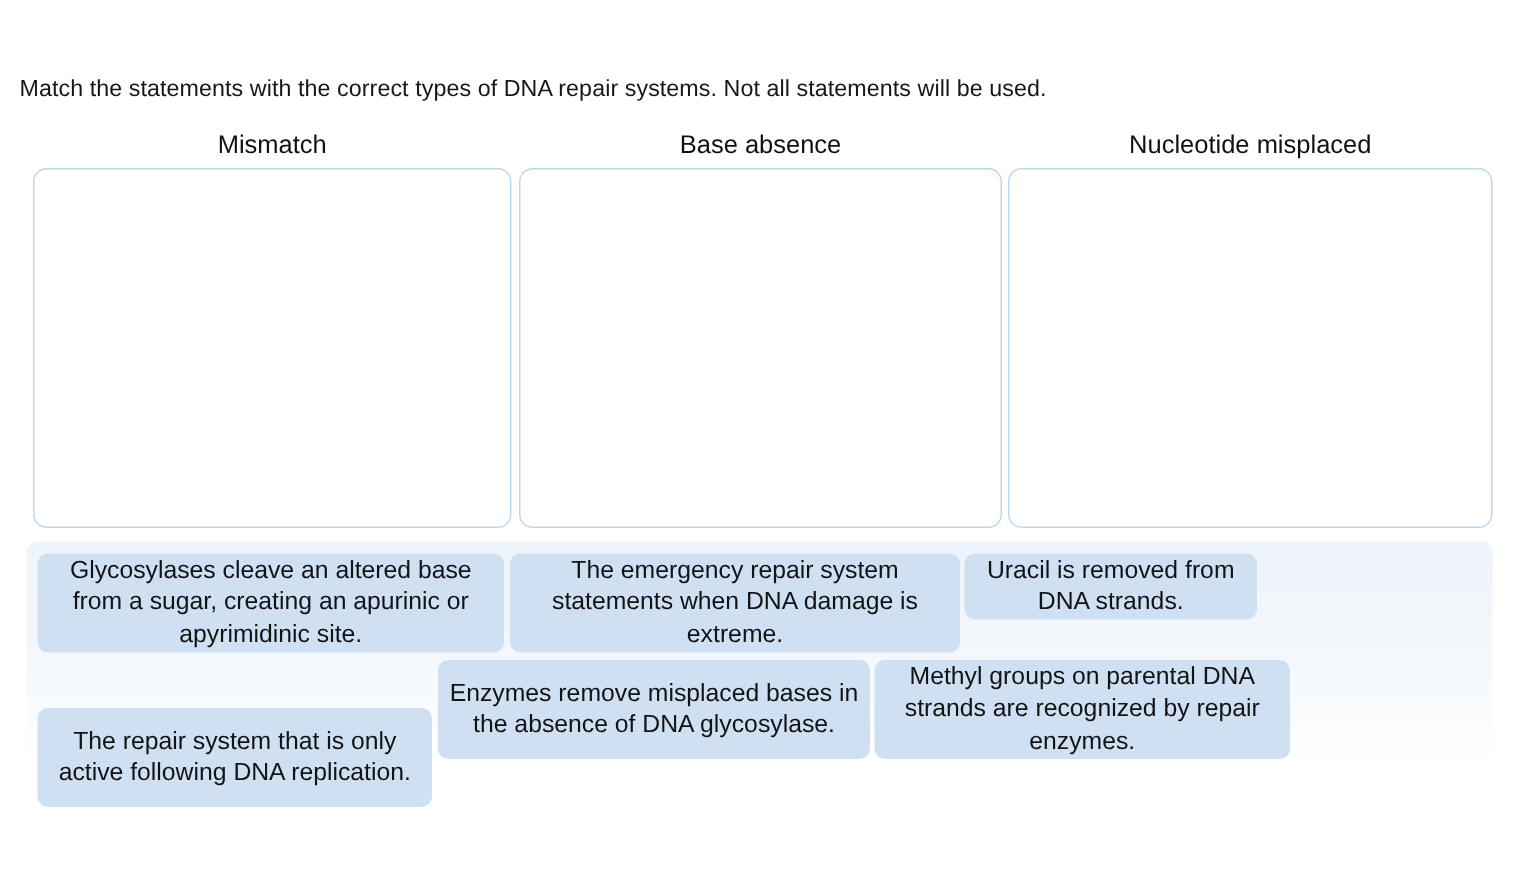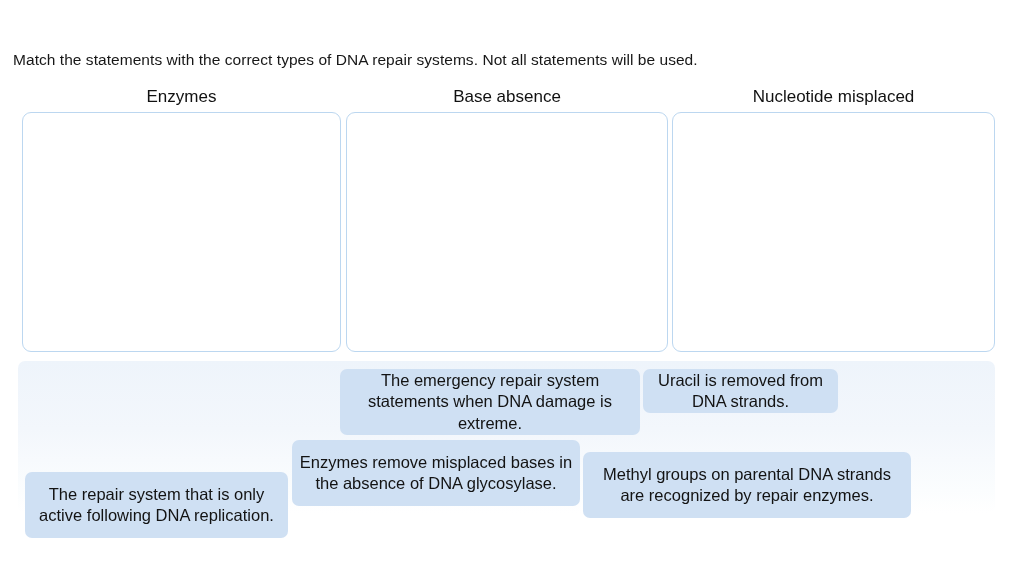--- a/index.html
+++ b/index.html
@@ -109,42 +109,45 @@
   .tile span { display: block; width: 100%; }
 
   
   .tile.r0t0 { left: 7px;   top: 2px; width: 311px; height: 66px; }
   .tile.r0t1 { left: 322px; top: 2px; width: 300px; height: 66px; }
   .tile.r0t2 { left: 625px; top: 2px; width: 195px; height: 44px; align-items: center; }
 
   
   .tile.r1t0 { left: 7px;   top: 0px; width: 263px; height: 66px; margin-top: 32px; }
   .tile.r1t1 { left: 274px; top: 0px; width: 288px; height: 66px; }
-  .tile.r1t2 { left: 565px; top: 12px; width: 328px; height: 66px; }
+  .tile.r1t2 { left: 565px; top: 0px; width: 277px; height: 66px; }
 </style>
 </head>
 <body>
 
 <div id="instruction">Match the statements with the correct types of DNA repair systems. Not all statements will be used.</div>
 
 <div id="headers">
-  <div class="col-header c0">Enzymes</div>
+  <div class="col-header c0">Mismatch</div>
   <div class="col-header c1">Base absence</div>
   <div class="col-header c2">Nucleotide misplaced</div>
 </div>
 
 <div id="dropzones">
   <div class="dropzone c0"></div>
   <div class="dropzone c1"></div>
   <div class="dropzone c2"></div>
 </div>
 
 <div id="tile-bank">
 
   <div class="tile-row r0">
+    <div class="tile r0t0">
+      <span>Glycosylases cleave an altered base from a sugar, creating an apurinic or apyrimidinic site.</span>
+    </div>
     <div class="tile r0t1">
       <span>The emergency repair system statements when DNA damage is extreme.</span>
     </div>
     <div class="tile r0t2">
       <span>Uracil is removed from DNA strands.</span>
     </div>
   </div>
 
   <div class="tile-row r1">
     <div class="tile r1t0">

